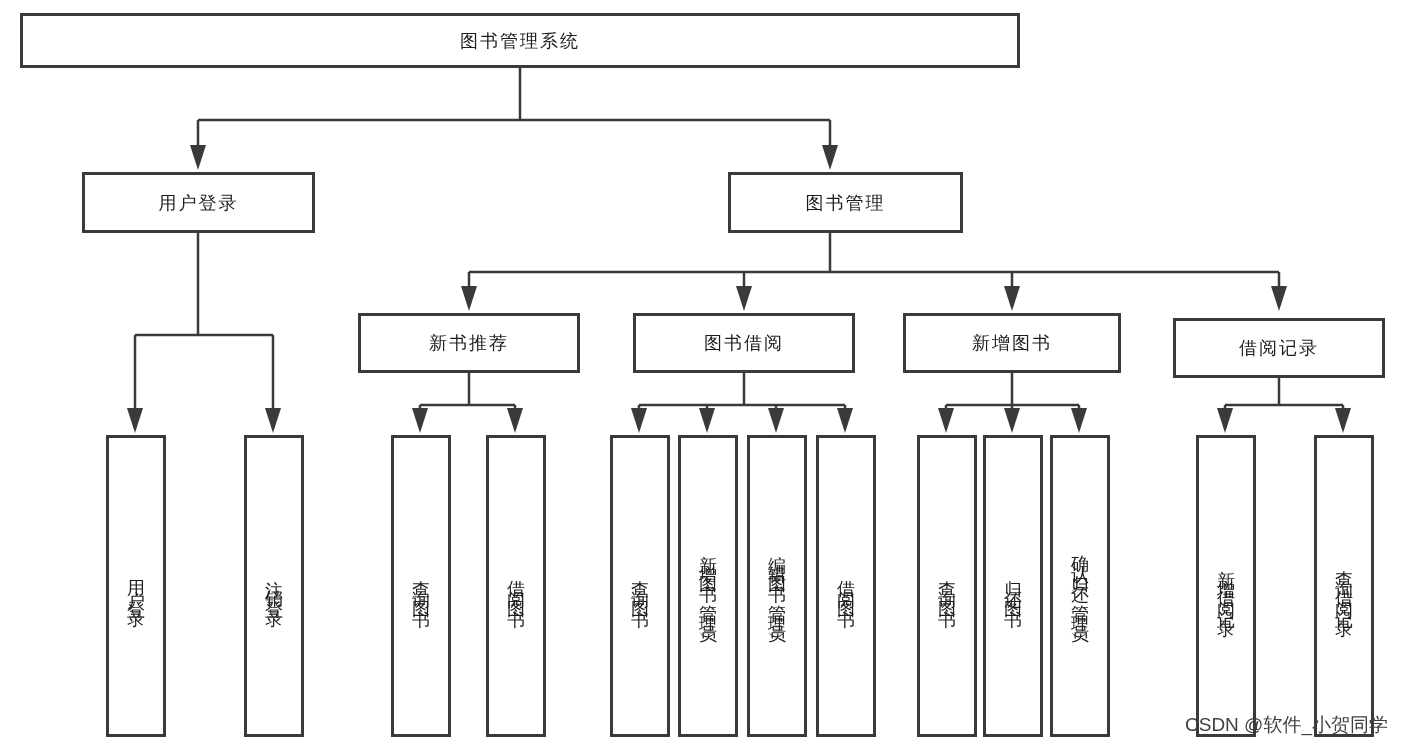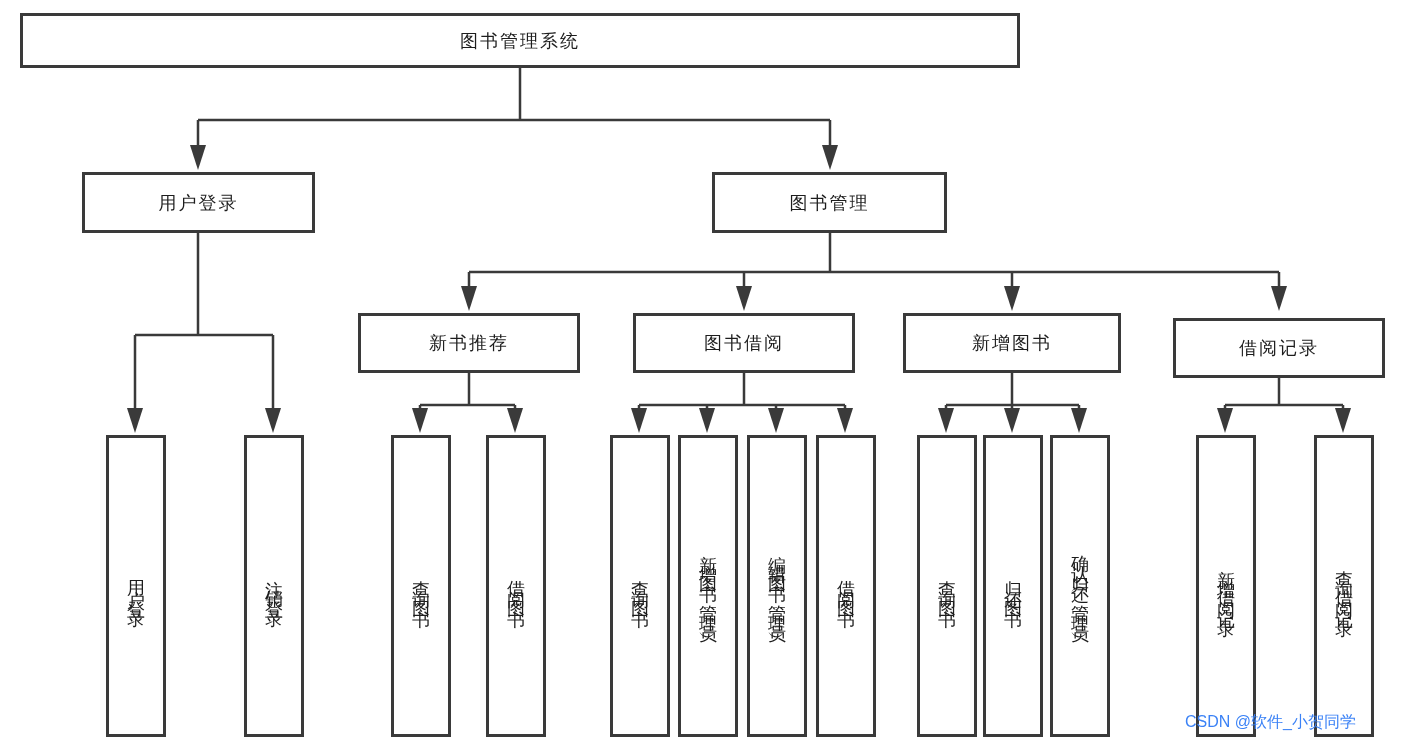--- a/index.html
+++ b/index.html
@@ -27,22 +27,22 @@
   .leaf {
     writing-mode:vertical-rl;
     text-orientation:mixed;
     font-size:18px;
     letter-spacing:10px;
     line-height:1;
   }
   .watermark {
     position:absolute;
     z-index:3;
-    color:#3b82f6;
-    font-size:16px;
+    color:#404040;
+    font-size:19px;
     white-space:nowrap;
   }
 </style>
 </head>
 <body>
 
 <div class="canvas">
 
   <svg class="wires" width="1405" height="747" viewBox="0 0 1405 747">
     <path fill="none" stroke="#3a3a3a" stroke-width="2.5" d="
@@ -72,21 +72,21 @@
       <polygon points="1004,408 1020,408 1012,433"></polygon>
       <polygon points="1071,408 1087,408 1079,433"></polygon>
       <polygon points="1217,408 1233,408 1225,433"></polygon>
       <polygon points="1335,408 1351,408 1343,433"></polygon>
     </g>
   </svg>
 
   <div class="node h-node" style="left:20px;top:13px;width:1000px;height:55px">图书管理系统</div>
 
   <div class="node h-node" style="left:82px;top:172px;width:233px;height:61px">用户登录</div>
-  <div class="node h-node" style="left:712px;top:172px;width:235px;height:61px">图书管理</div>
+  <div class="node h-node" style="left:728px;top:172px;width:235px;height:61px">图书管理</div>
 
   <div class="node h-node" style="left:358px;top:313px;width:222px;height:60px">新书推荐</div>
   <div class="node h-node" style="left:633px;top:313px;width:222px;height:60px">图书借阅</div>
   <div class="node h-node" style="left:903px;top:313px;width:218px;height:60px">新增图书</div>
   <div class="node h-node" style="left:1173px;top:318px;width:212px;height:60px">借阅记录</div>
 
   <div class="node leaf" style="left:106px;top:435px;width:60px;height:302px">用户登录</div>
   <div class="node leaf" style="left:244px;top:435px;width:60px;height:302px">注销登录</div>
 
   <div class="node leaf" style="left:391px;top:435px;width:60px;height:302px">查询图书</div>

